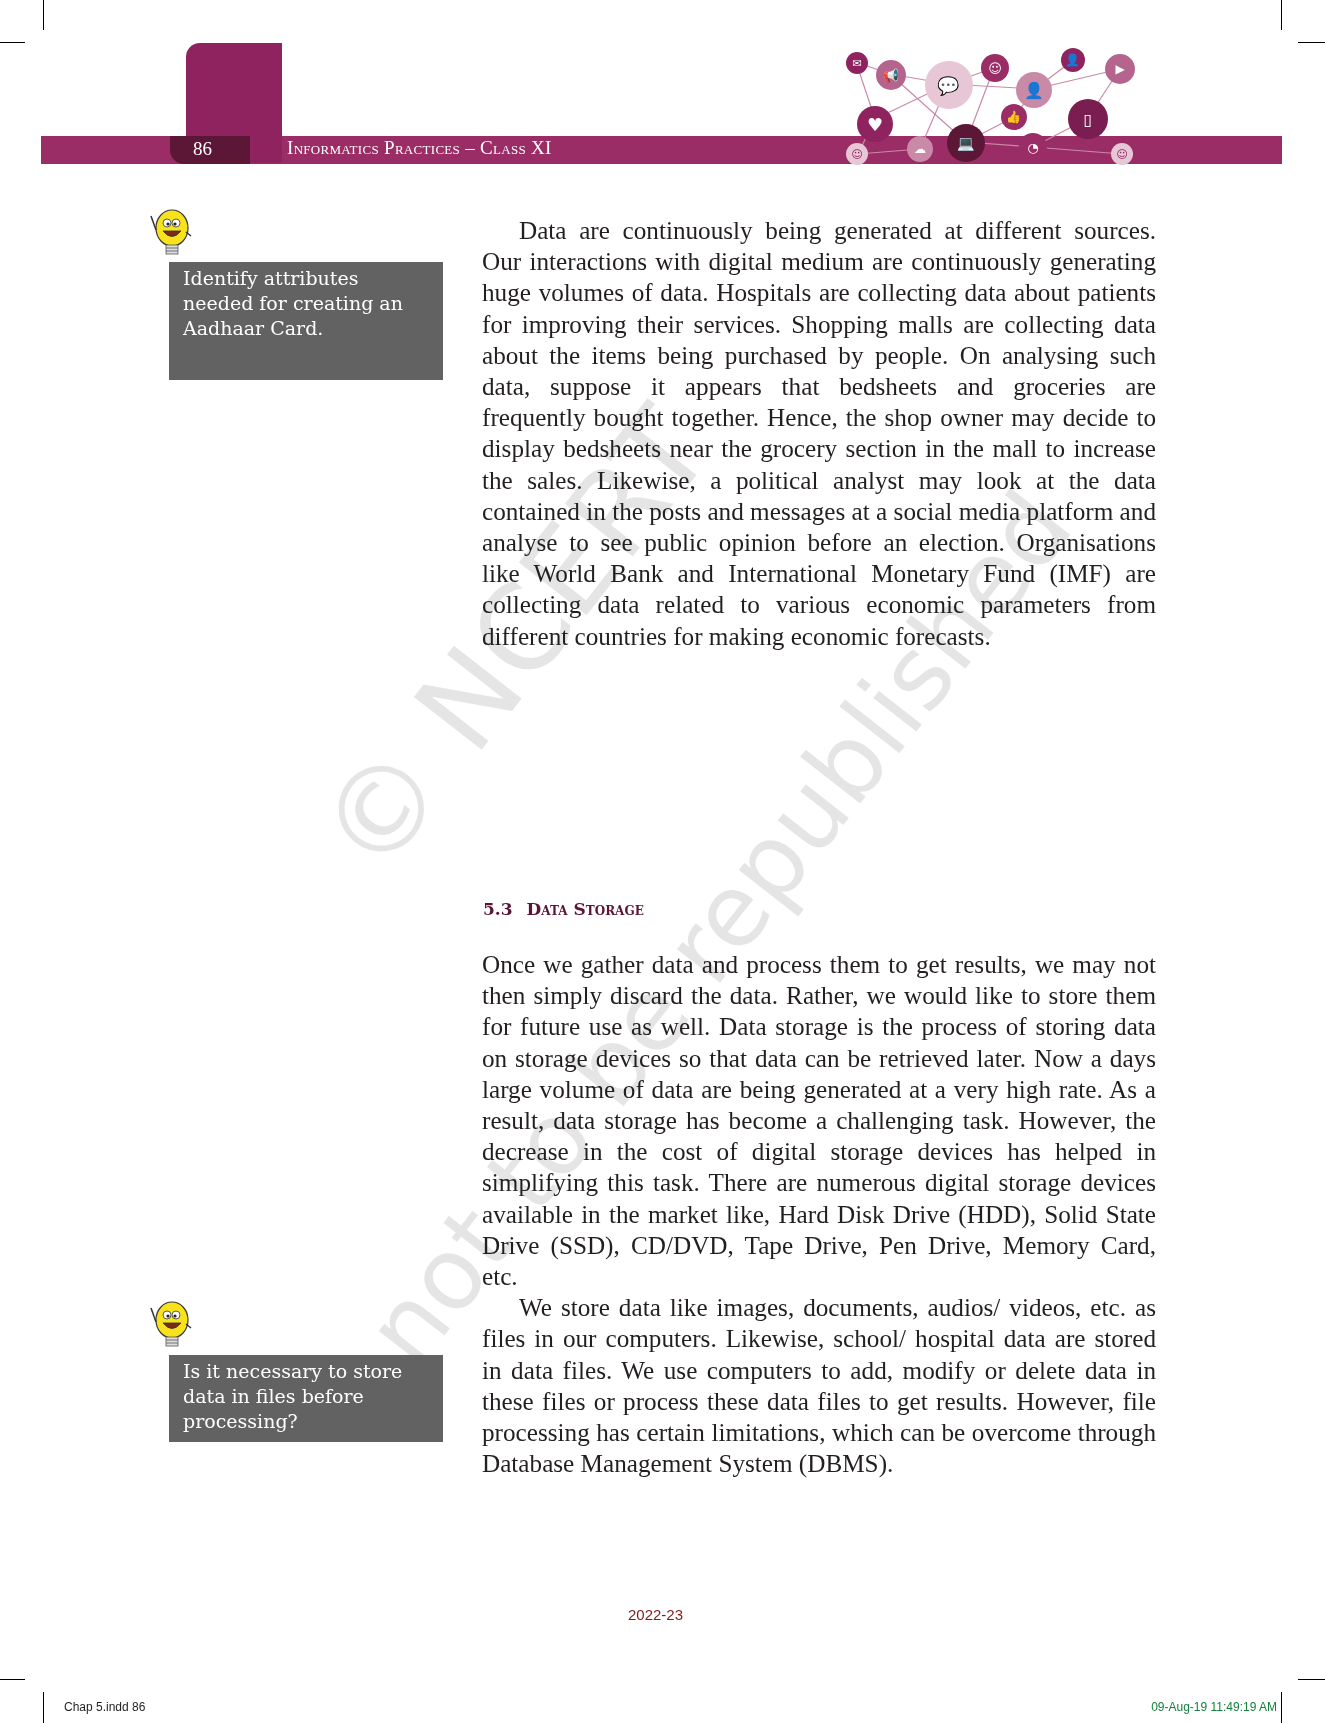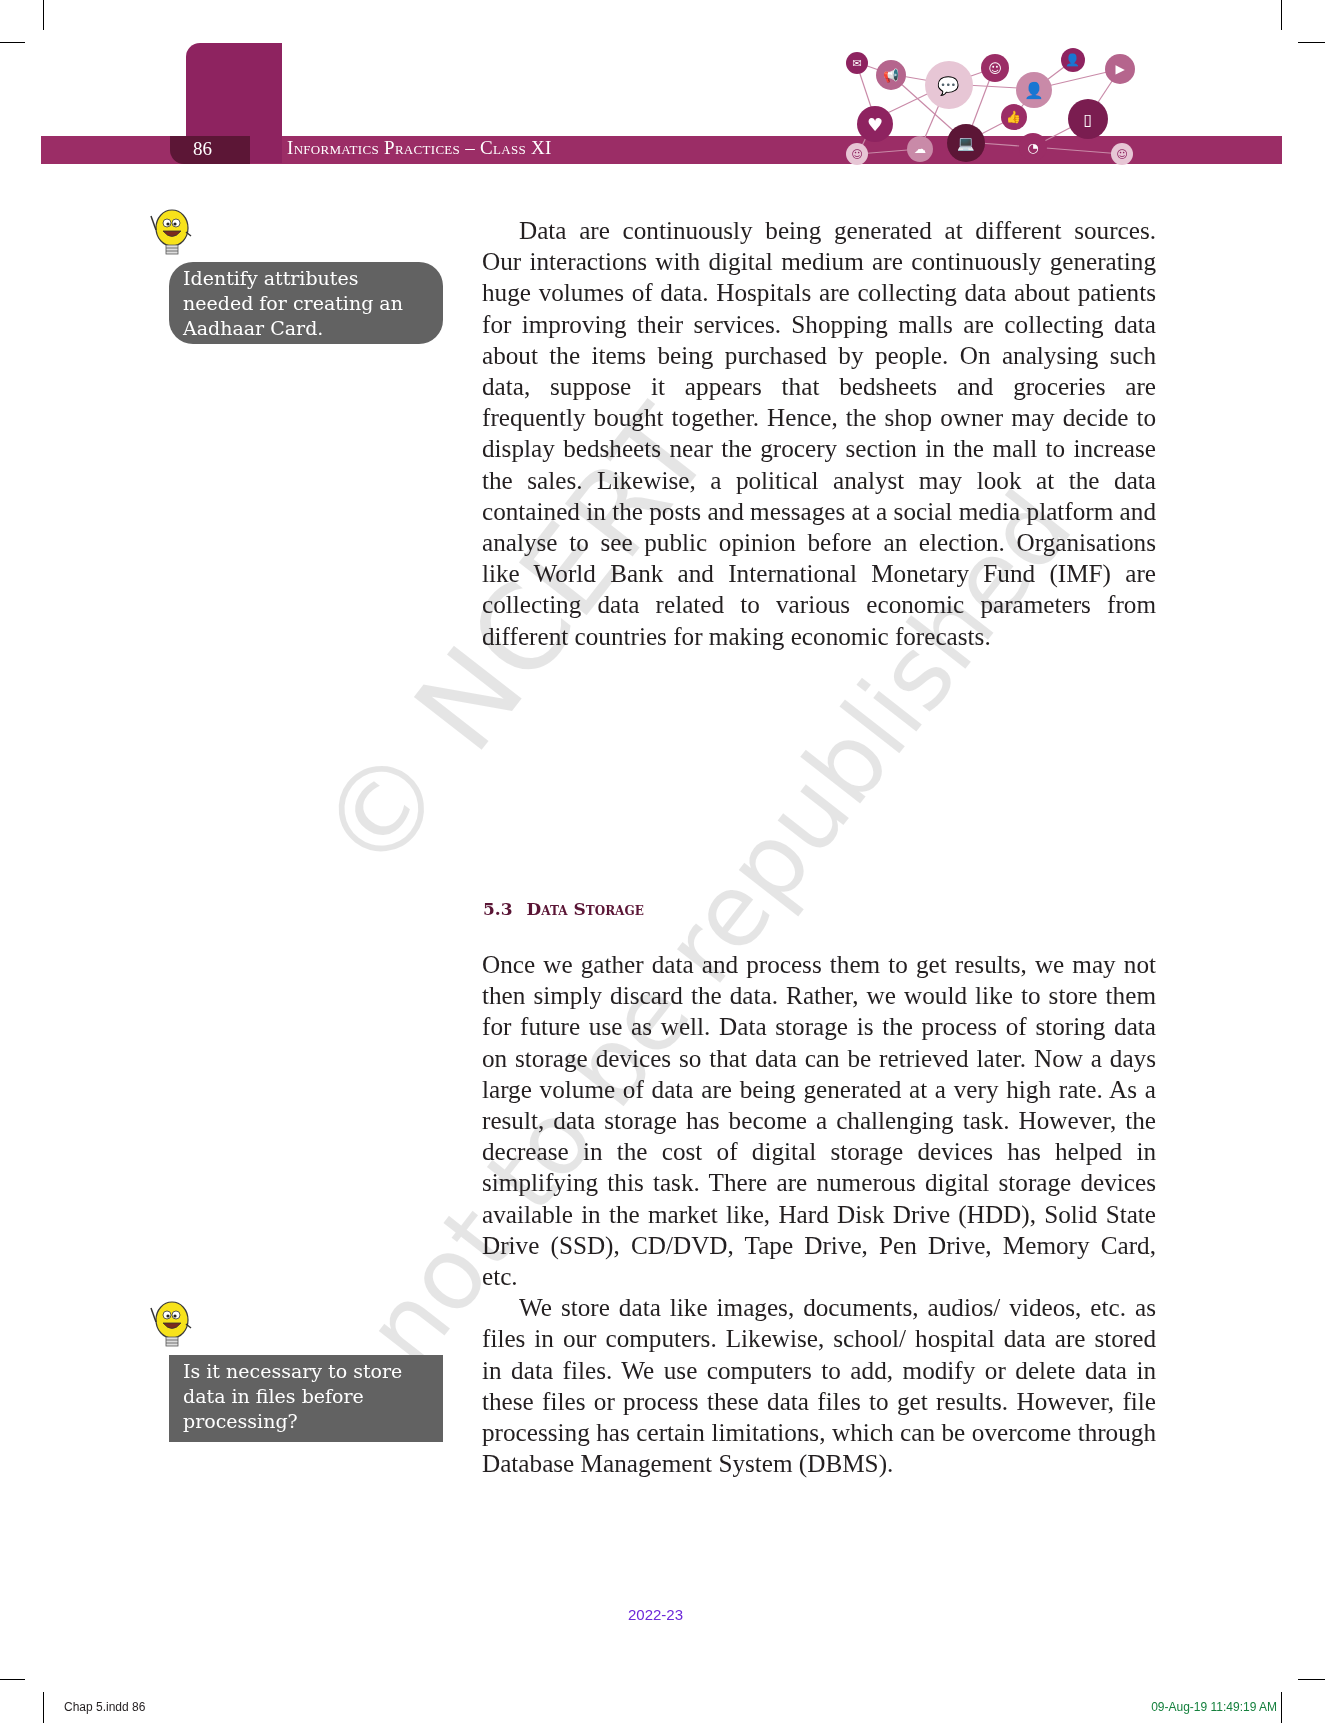--- a/index.html
+++ b/index.html
@@ -47,21 +47,21 @@
   .section-heading .num { margin-right: 14px; }
   .section-heading .title { font-variant: small-caps; }
 
   
   .watermark { position: absolute; left: 300px; top: 820px; transform: rotate(-52deg); transform-origin: left top;
                font-family: "DejaVu Sans", sans-serif; font-size: 118px; color: rgba(0,0,0,0.10);
                white-space: nowrap; pointer-events: none; line-height: 1.0; }
 
   
   .year { position: absolute; left: 628px; top: 1606px; font-family: "Liberation Sans", sans-serif;
-          font-size: 15px; color: #6d28d9; }
+          font-size: 15px; color: #7f1d1d; }
   .slug-left { position: absolute; left: 64px; top: 1700px; font-family: Liberation Sans, sans-serif;
           font-size: 12px; color: #231f20; text-align: right; }
   .slug-right { position: absolute; right: 48px; top: 1700px; font-family: "Liberation Sans", sans-serif;
           font-size: 12px; color: #15803d; }
 </style>
 </head>
 <body>
 
 <div class="crop" style="left:43px;top:0;width:1px;height:30px;"></div>
 <div class="crop" style="left:0;top:42px;width:25px;height:1px;"></div>
@@ -134,21 +134,21 @@
     <circle cx="20" cy="16" r="1.6" fill="#222"></circle>
     <circle cx="27" cy="16" r="1.6" fill="#222"></circle>
     <path d="M15 23 Q24 34 33 23 Z" fill="#7a2b1d" stroke="#333" stroke-width="0.8"></path>
     <rect x="18" y="37" width="12" height="9" fill="#ddd" stroke="#555" stroke-width="0.8"></rect>
     <line x1="18" y1="40" x2="30" y2="40" stroke="#555" stroke-width="0.8"></line>
     <line x1="18" y1="43" x2="30" y2="43" stroke="#555" stroke-width="0.8"></line>
     <path d="M8 22 L3 8" stroke="#333" stroke-width="1.5"></path>
     <path d="M38 24 L43 28" stroke="#333" stroke-width="1.5"></path>
   </svg>
   <div class="tr-title" style="top:25px;">Think and Reflect</div>
-  <div class="tr-box" style="top:54px;height:82px;border-radius:24px;">
+  <div class="tr-box" style="top:54px;height:118px;">
     <div>Identify attributes</div>
     <div>needed for creating an</div>
     <div>Aadhaar Card.</div>
   </div>
 </div>
 
 <div class="tr" style="top:1300px;">
   <svg class="bulb" viewBox="0 0 44 58">
     <ellipse cx="24" cy="20" rx="16" ry="18" fill="#f7e21b" stroke="#3a3a3a" stroke-width="1.2"></ellipse>
     <circle cx="19" cy="15" r="4" fill="#fff" stroke="#333" stroke-width="0.8"></circle>

